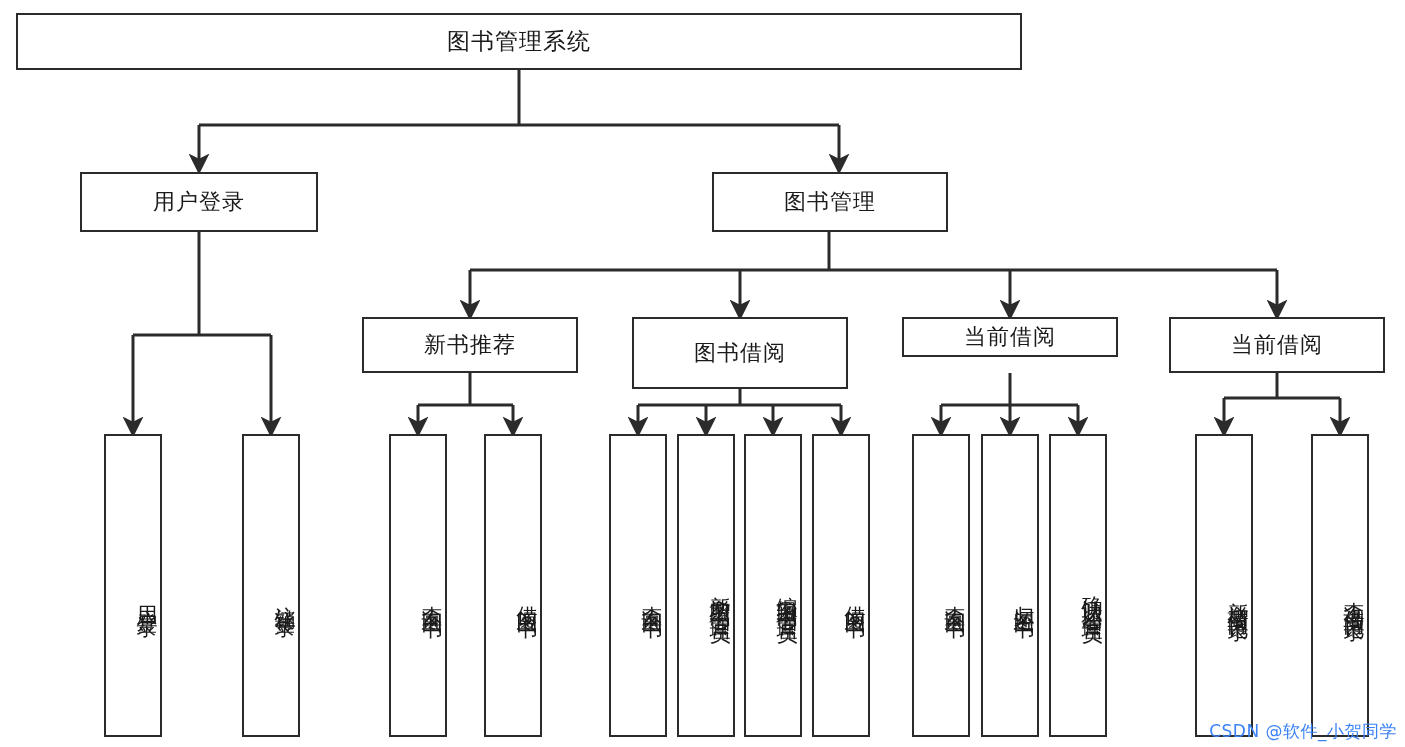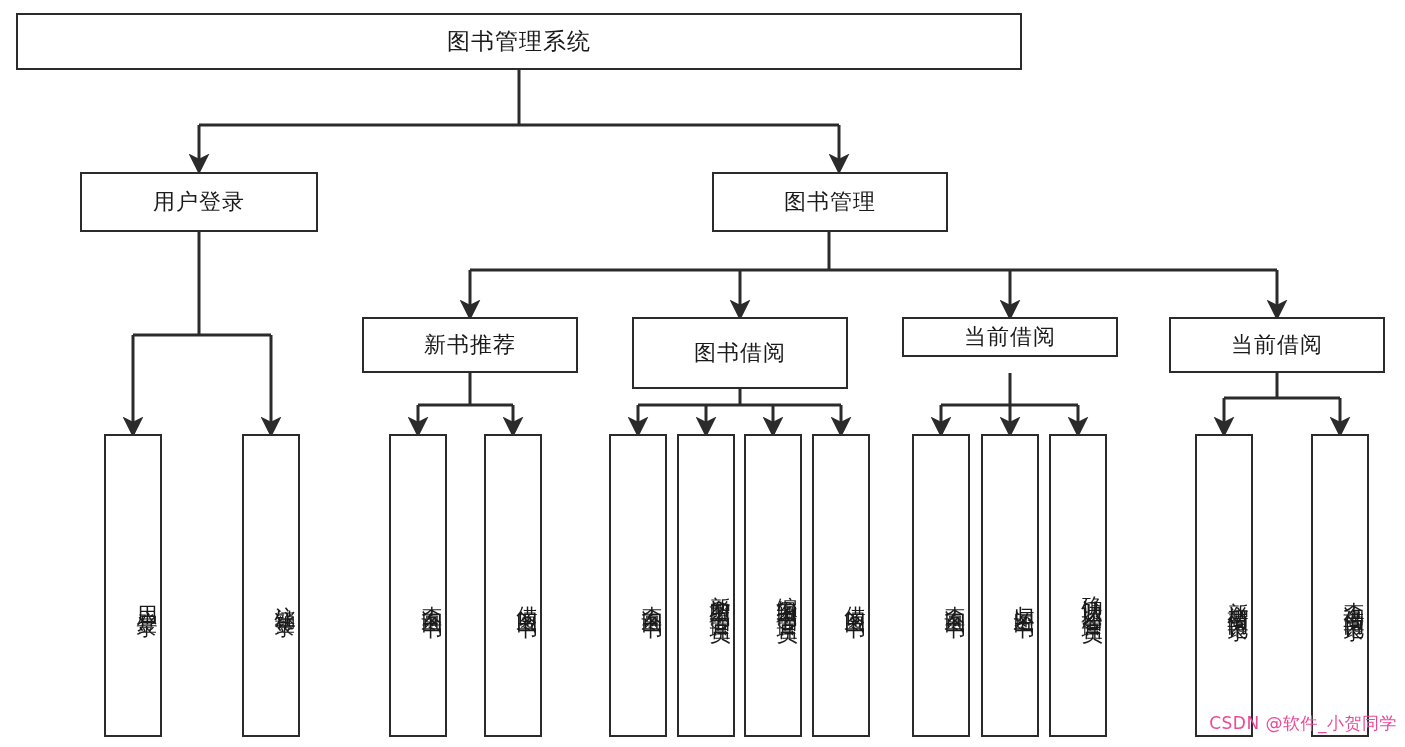--- a/index.html
+++ b/index.html
@@ -56,23 +56,23 @@
     line-height: 1.25;
   }
   .node.v .vtext {
     writing-mode: vertical-rl;
     text-orientation: upright;
     display: block;
   }
   .watermark {
     position: absolute;
     right: 8px;
-    bottom: 12px;
+    bottom: 4px;
     font-size: 17px;
-    color: #ec4899;
+    color: #3b82f6;
     letter-spacing: 0.5px;
     z-index: 3;
     white-space: nowrap;
   }
 </style>
 </head>
 <body>
 
 <div id="diagram-root">
 

